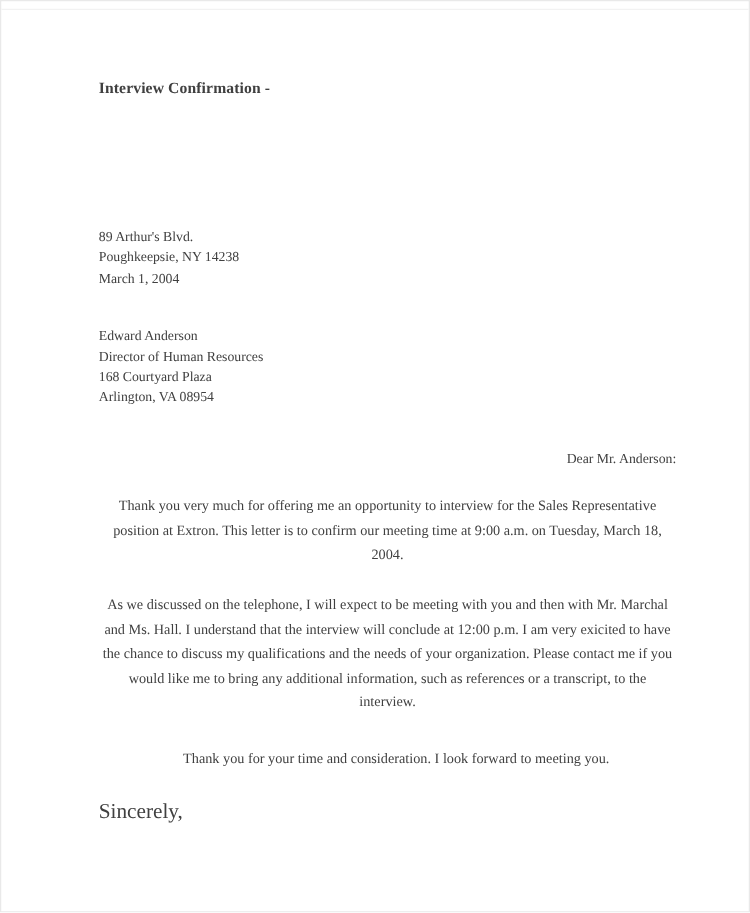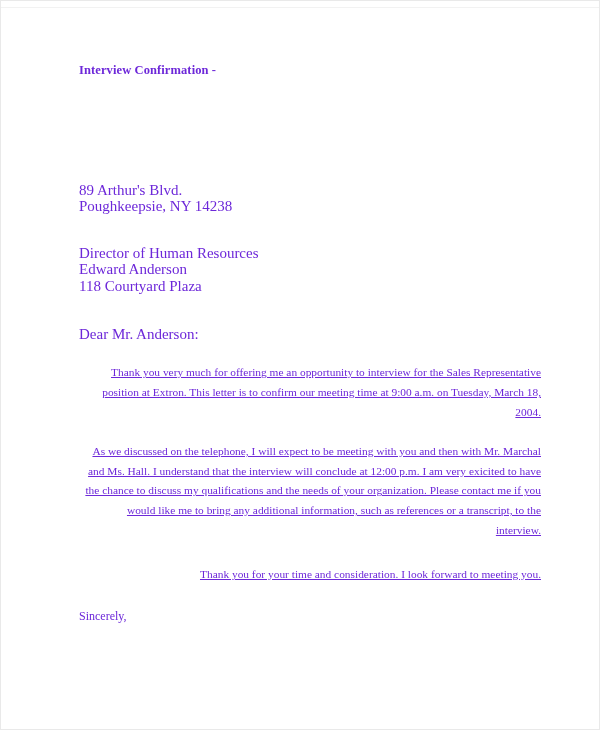--- a/index.html
+++ b/index.html
@@ -11,21 +11,21 @@
 
   .page {
     position: relative;
     width: 600px;
     height: 730px;
     background: #ffffff;
     border: 1px solid #e9e9e9;
     box-sizing: border-box;
     overflow: hidden;
     font-family: "Liberation Serif", "DejaVu Serif", serif;
-    color: #6d28d9;
+    color: #404040;
   }
 
   .sheet-rule {
     position: absolute;
     left: 0;
     right: 0;
     top: 6px;
     height: 1px;
     background: #f2f2f2;
   }
@@ -40,51 +40,51 @@
   .doc-title {
     font-size: 12.5px;
     font-weight: bold;
     letter-spacing: 0.1px;
     margin: 0;
     padding-top: 62px;
     line-height: 1.2;
   }
 
   .block {
-    font-size: 15px;
+    font-size: 11px;
     line-height: 16.4px;
   }
 
   .sender-block {
     margin-top: 104px;
   }
 
   .recipient-block {
     margin-top: 30px;
   }
 
   .salutation {
     margin-top: 32px;
+    text-align: right;
   }
 
   .para {
     font-size: 11.4px;
     line-height: 19.6px;
-    text-align: right;
+    text-align: center;
     margin-top: 20px;
-    text-decoration: underline;
   }
 
   .para-body-1 { margin-top: 21px; }
   .para-body-2 { margin-top: 20px; }
   .para-closing { margin-top: 25px; margin-left: 14px; }
 
   .signoff {
     margin-top: 23px;
-    font-size: 12px;
+    font-size: 17px;
     line-height: 16.4px;
   }
 
   .line {
     display: block;
     white-space: pre-wrap;
   }
 </style>
 </head>
 <body>
@@ -93,26 +93,28 @@
 
   <div class="sheet-rule"></div>
 
   <div class="letter">
 
     <h1 class="doc-title">Interview Confirmation -</h1>
 
     <div class="block sender-block">
       <span class="line">89 Arthur's Blvd.</span>
       <span class="line">Poughkeepsie, NY 14238</span>
+      <span class="line">March 1, 2004</span>
     </div>
 
     <div class="block recipient-block">
+      <span class="line">Edward Anderson</span>
       <span class="line">Director of Human Resources</span>
-      <span class="line">Edward Anderson</span>
-      <span class="line">118 Courtyard Plaza</span>
+      <span class="line">168 Courtyard Plaza</span>
+      <span class="line">Arlington, VA 08954</span>
     </div>
 
     <div class="block salutation">Dear Mr. Anderson:</div>
 
     <p class="para para-body-1">Thank you very much for offering me an opportunity to interview for the Sales Representative position at Extron. This letter is to confirm our meeting time at 9:00 a.m. on Tuesday, March 18, 2004.</p>
 
     <p class="para para-body-2">As we discussed on the telephone, I will expect to be meeting with you and then with Mr. Marchal and Ms. Hall. I understand that the interview will conclude at 12:00 p.m. I am very exicited to have the chance to discuss my qualifications and the needs of your organization.  Please contact me if you would like me to bring any additional information, such as references or a transcript, to the interview.</p>
 
     <p class="para para-closing">Thank you for your time and consideration. I look forward to meeting you.</p>
 

